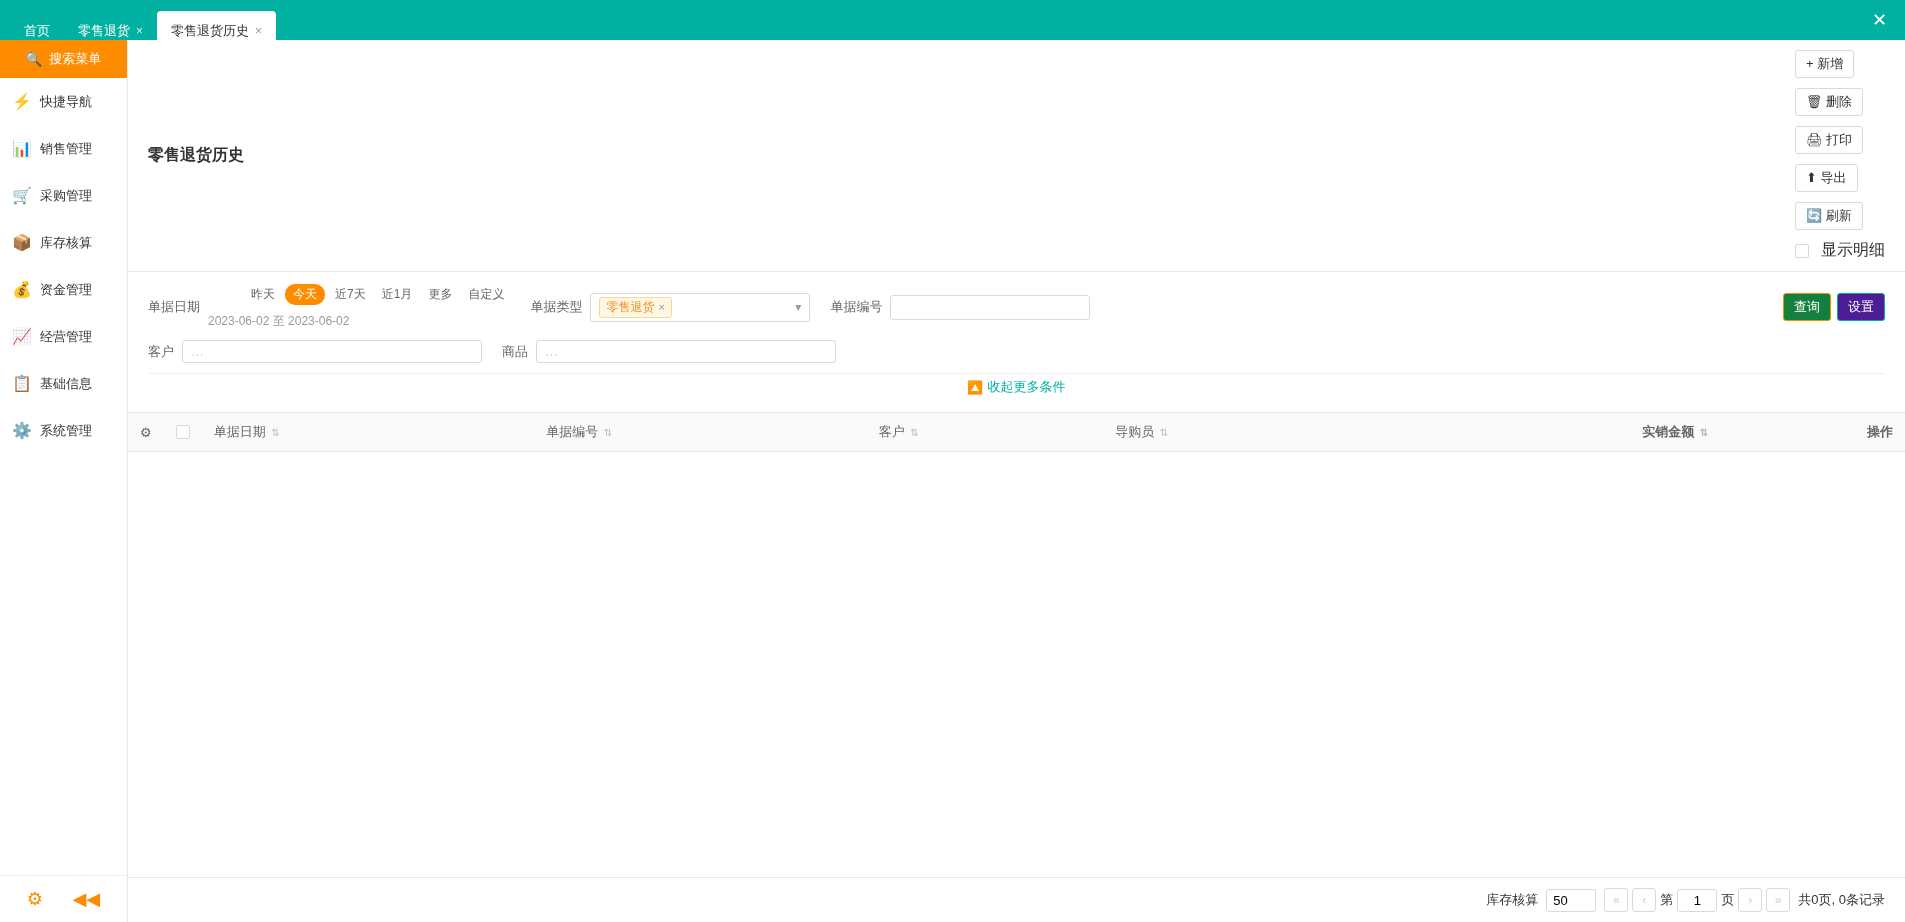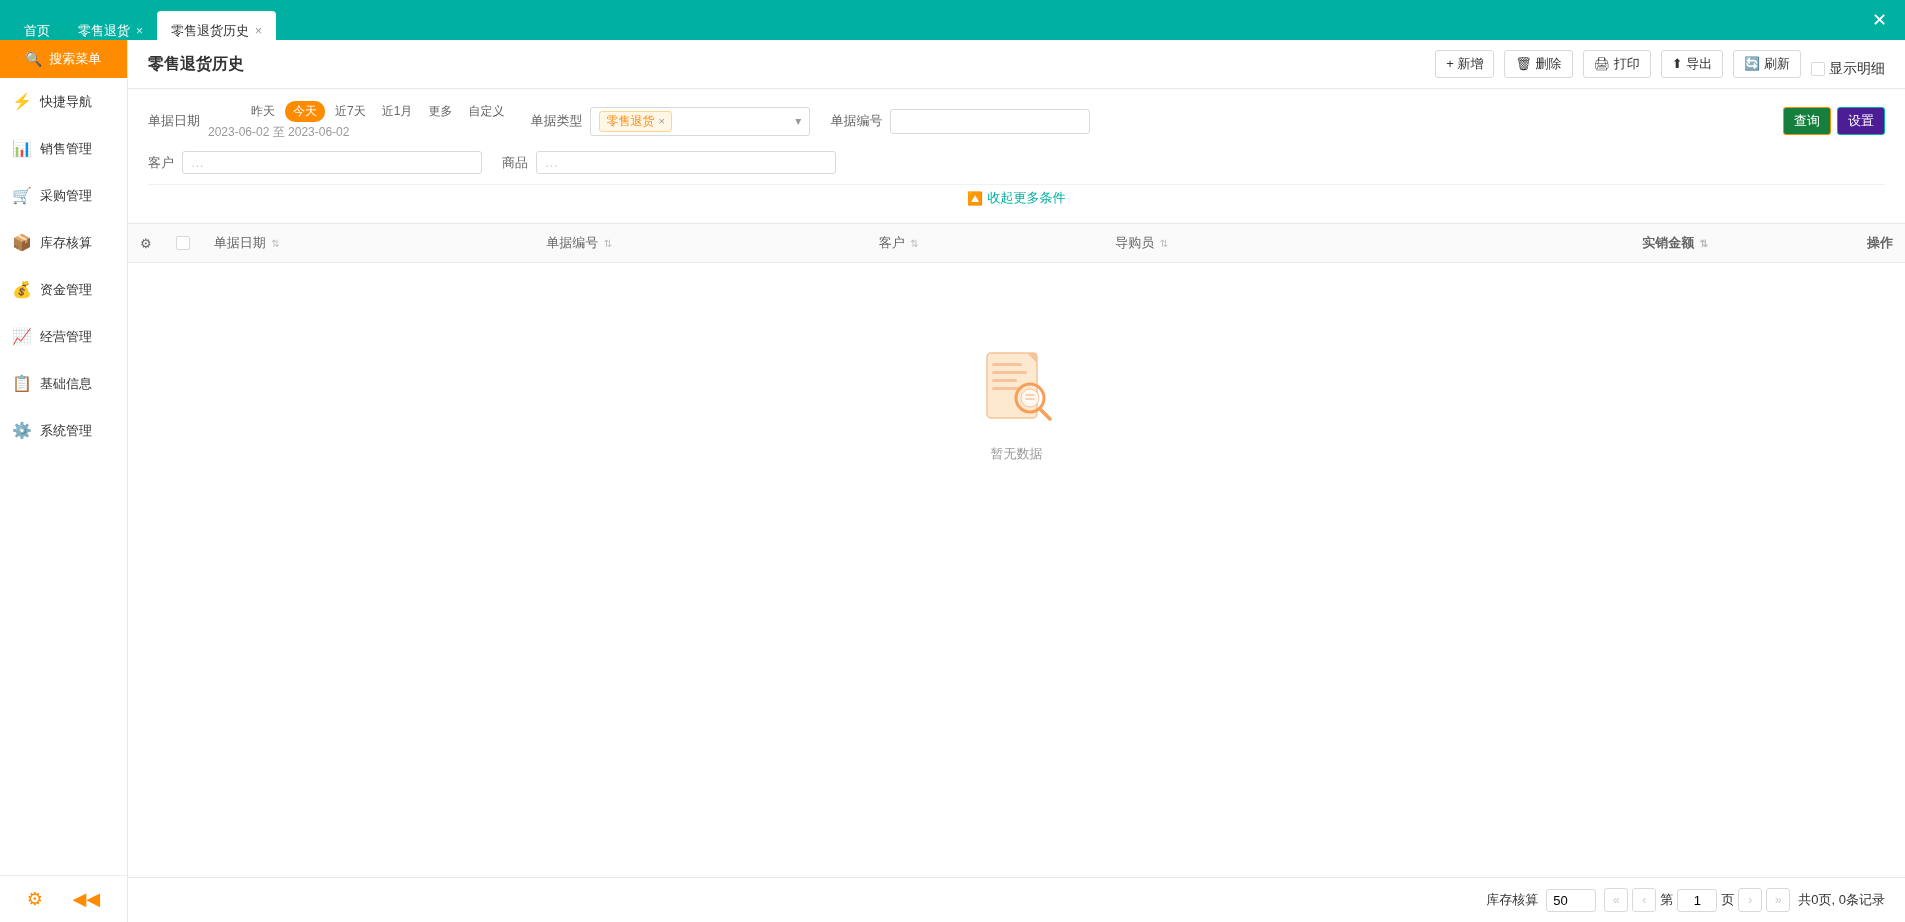--- a/index.html
+++ b/index.html
@@ -25,35 +25,35 @@
     .sidebar-item .item-icon { font-size: 16px; color: #666; }
     .sidebar-footer { margin-top: auto; display: flex; align-items: center; justify-content: space-around; padding: 12px; border-top: 1px solid #eee; }
     .sidebar-footer-icon { font-size: 18px; color: #ff8c00; cursor: pointer; }
 
     
     .content { flex: 1; display: flex; flex-direction: column; background: #f0f2f5; overflow: hidden; }
 
     
     .page-header { background: #fff; padding: 10px 20px; display: flex; align-items: center; justify-content: space-between; border-bottom: 1px solid #e8e8e8; flex-shrink: 0; }
     .page-title { font-size: 16px; font-weight: bold; color: #333; }
-    .header-actions { display: flex; align-items: flex-end; gap: 10px; }
+    .header-actions { display: flex; align-items: flex-start; gap: 10px; flex-direction: column; }
     .action-btn { display: flex; align-items: center; gap: 4px; padding: 4px 10px; border: 1px solid #d9d9d9; border-radius: 3px; background: #fff; cursor: pointer; font-size: 13px; color: #333; }
     .action-btn.secondary { background: #00b0a0; color: #fff; border-color: #00b0a0; }
-    .display-toggle { display: flex; align-items: center; gap: 4px; font-size: 14px; color: #333; cursor: pointer; }
+    .display-toggle { display: flex; align-items: center; gap: 12px; font-size: 16px; color: #333; cursor: pointer; }
     .checkbox-box { width: 14px; height: 14px; border: 1px solid #d9d9d9; border-radius: 2px; background: #fff; }
 
     
     .filter-area { background: #fff; padding: 12px 20px; border-bottom: 1px solid #e8e8e8; flex-shrink: 0; }
     .filter-row { display: flex; align-items: center; gap: 20px; margin-bottom: 10px; flex-wrap: wrap; }
     .filter-item { display: flex; align-items: center; gap: 8px; }
     .filter-label { color: #666; font-size: 13px; white-space: nowrap; }
     .date-options { display: flex; align-items: center; gap: 4px; margin-left: 37px; }
     .date-opt { padding: 2px 6px; cursor: pointer; font-size: 12px; color: #666; border-radius: 2px; }
     .date-opt.active { background: #ff8c00; color: #fff; border-radius: 10px; padding: 2px 8px; }
-    .date-range { font-size: 12px; color: #999; margin-top: 2px; }
+    .date-range { font-size: 12px; color: #999; margin-top: 8px; }
     .tag-input { display: flex; align-items: center; border: 1px solid #d9d9d9; border-radius: 3px; padding: 3px 8px; min-width: 200px; background: #fff; }
     .tag { background: #e6f7ff; border: 1px solid #91d5ff; border-radius: 3px; padding: 1px 6px; font-size: 12px; color: #1890ff; display: flex; align-items: center; gap: 4px; }
     .tag .tag-close { cursor: pointer; color: #999; font-size: 11px; }
     .tag.orange { background: #fff7e6; border-color: #ffd591; color: #fa8c16; }
     .input-plain { border: 1px solid #d9d9d9; border-radius: 3px; padding: 4px 8px; font-size: 13px; color: #333; outline: none; min-width: 180px; }
     .collapse-btn { display: flex; align-items: center; gap: 4px; color: #00b0a0; cursor: pointer; font-size: 13px; padding: 4px 12px; border-top: 1px solid #f0f0f0; margin-top: 4px; justify-content: center; }
 
     
     .table-area { flex: 1; background: #fff; margin: 0; overflow: auto; position: relative; display: flex; flex-direction: column; }
     .table-wrapper { flex: 1; overflow: auto; }
@@ -260,42 +260,20 @@
               </th>
               <th class="th-right">
                 <span>操作</span>
               </th>
             </tr>
           </thead>
           <tbody id="table-body">
           </tbody>
         </table>
 
-        <div class="empty-state">
-          <div class="empty-illus">
-            <svg viewBox="0 0 90 90" xmlns="http://www.w3.org/2000/svg">
-
-              <rect x="15" y="10" width="50" height="65" rx="4" fill="#fde8d0" stroke="#f5c49a" stroke-width="1.5"></rect>
-              <rect x="20" y="20" width="30" height="3" rx="1.5" fill="#f5c49a"></rect>
-              <rect x="20" y="28" width="35" height="3" rx="1.5" fill="#f5c49a"></rect>
-              <rect x="20" y="36" width="25" height="3" rx="1.5" fill="#f5c49a"></rect>
-              <rect x="20" y="44" width="30" height="3" rx="1.5" fill="#f5c49a"></rect>
-
-              <circle cx="58" cy="55" r="14" fill="none" stroke="#f5a05a" stroke-width="3"></circle>
-              <circle cx="58" cy="55" r="9" fill="#fff9f3" stroke="#f5c49a" stroke-width="1"></circle>
-              <line x1="68" y1="66" x2="78" y2="76" stroke="#f5a05a" stroke-width="3.5" stroke-linecap="round"></line>
-
-              <line x1="54" y1="52" x2="62" y2="52" stroke="#f5c49a" stroke-width="1.5" stroke-linecap="round"></line>
-              <line x1="54" y1="56" x2="62" y2="56" stroke="#f5c49a" stroke-width="1.5" stroke-linecap="round"></line>
-
-              <polygon points="55,10 65,10 65,20" fill="#f5c49a"></polygon>
-            </svg>
-          </div>
-          <span class="empty-text">暂无数据</span>
-        </div>
       </div>
 
       <div class="pagination">
         <span>库存核算</span>
         <div style="position:relative;display:inline-block;">
           <select class="page-size-select">
             <option>20</option>
             <option selected="">50</option>
             <option>100</option>
             <option>200</option>

